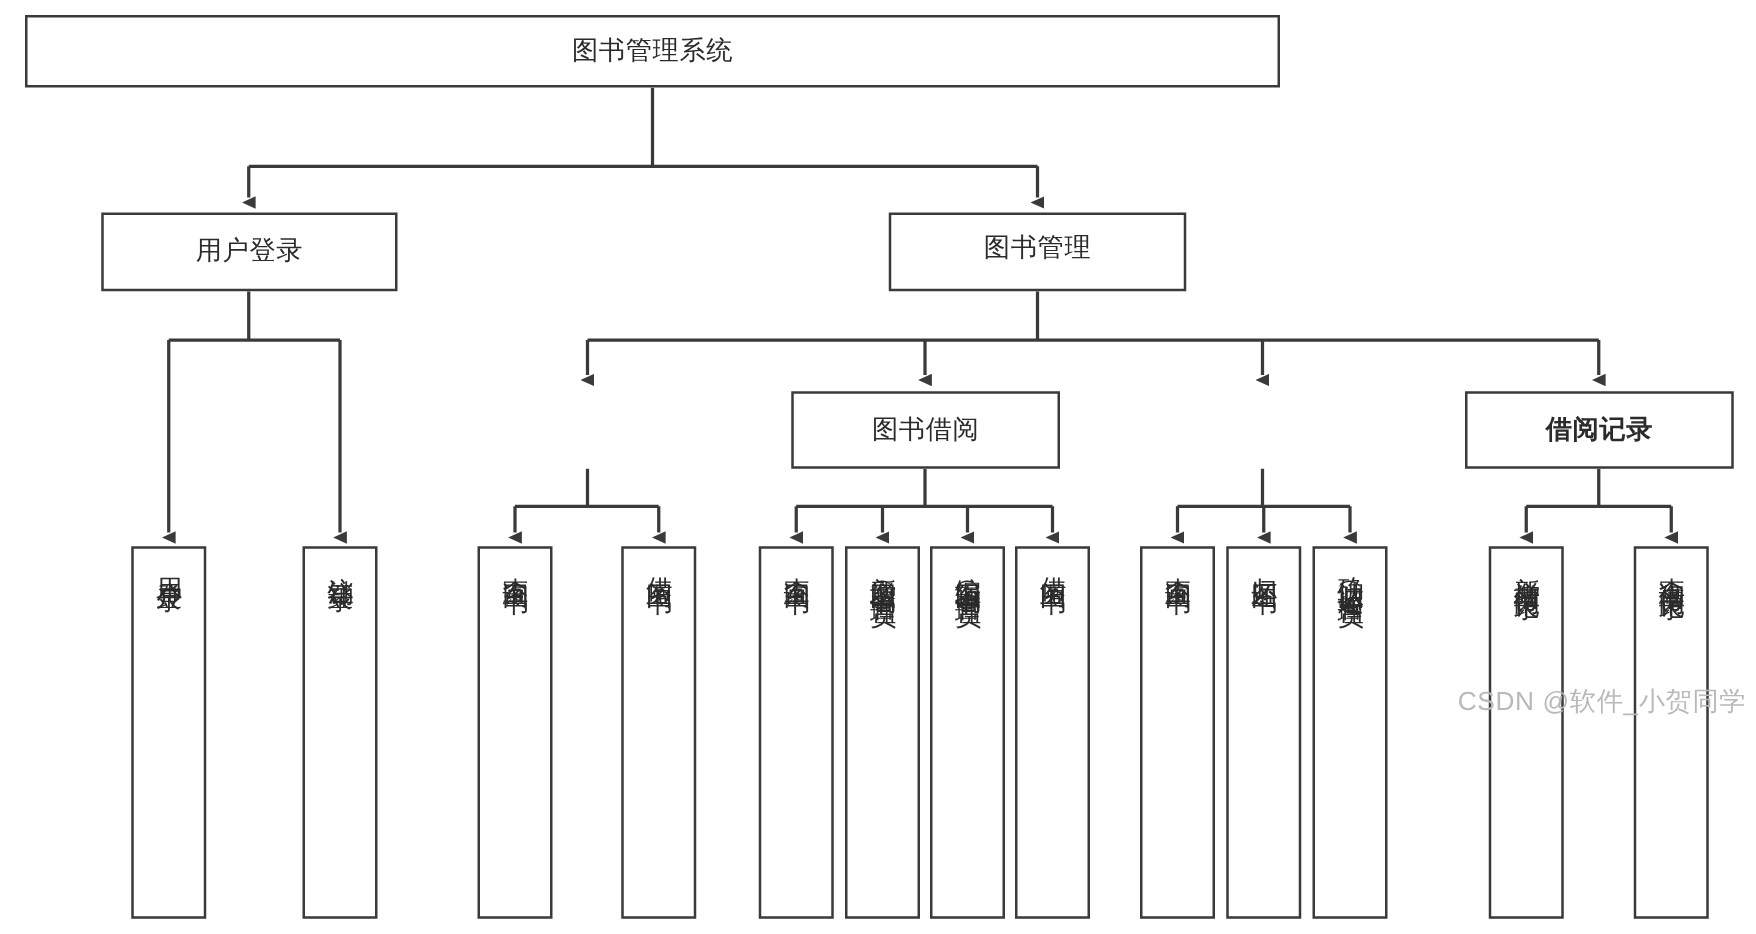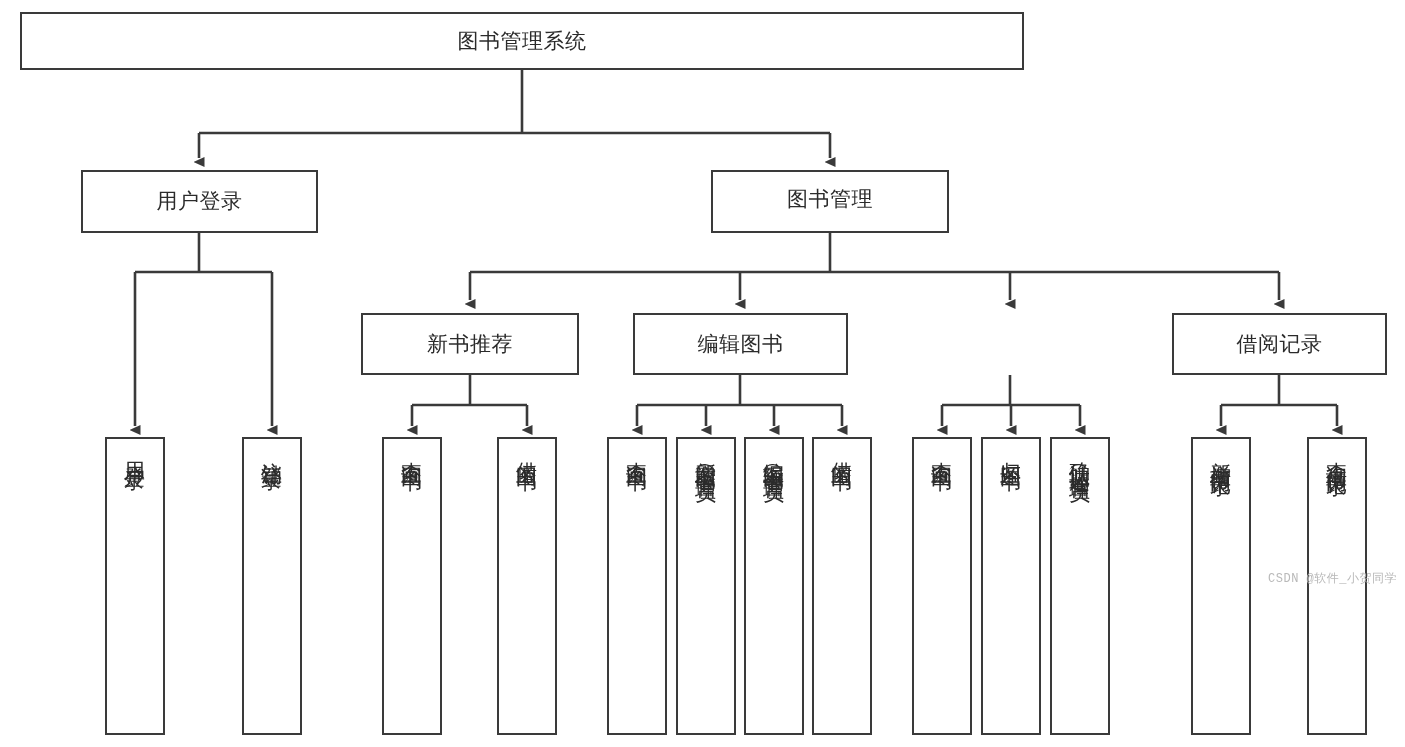--- a/index.html
+++ b/index.html
@@ -54,25 +54,25 @@
   .v-node .node-label {
     writing-mode: vertical-rl;
     text-orientation: upright;
     font-size: 21px;
     letter-spacing: 3px;
     line-height: 1;
   }
   #watermark {
     position: absolute;
     right: 8px;
-    bottom: 8px;
-    font-size: 12px;
+    bottom: 20px;
+    font-size: 21px;
     color: #b9b9b9;
     white-space: nowrap;
-    font-family: Liberation Mono, monospace;
+    font-family: Liberation Sans, sans-serif;
     letter-spacing: 0.5px;
   }
 </style>
 </head>
 <body>
 
 <div id="diagram-root">
 
   <svg id="connectors" viewBox="0 0 1405 747">
     <defs>
@@ -129,30 +129,27 @@
   </div>
 
   <div class="node h-node" style="left:81px; top:170px; width:237px; height:63px;">
     <span class="node-label">用户登录</span>
   </div>
 
   <div class="node h-node" style="left:711px; top:170px; width:238px; height:63px;font-family:Liberation Mono, monospace;">
     <span class="node-label">图书管理</span>
   </div>
 
-  <div class="node h-node" style="left:361px; top:313px; width:218px; height:62px;">
-    <span class="node-label">新书推荐</span>
-  </div>
 
   <div class="node h-node" style="left:633px; top:313px; width:215px; height:62px;">
-    <span class="node-label">编辑图书</span>
-  </div>
-
-
-  <div class="node h-node" style="left:1172px; top:313px; width:215px; height:62px;">
+    <span class="node-label">图书借阅</span>
+  </div>
+
+
+  <div class="node h-node" style="left:1172px; top:313px; width:215px; height:62px;font-weight:bold;">
     <span class="node-label">借阅记录</span>
   </div>
 
   <div class="node v-node" style="left:105px; top:437px; width:60px; height:298px;">
     <span class="node-label">用户登录</span>
   </div>
 
   <div class="node v-node" style="left:242px; top:437px; width:60px; height:298px;">
     <span class="node-label">注销登录</span>
   </div>

